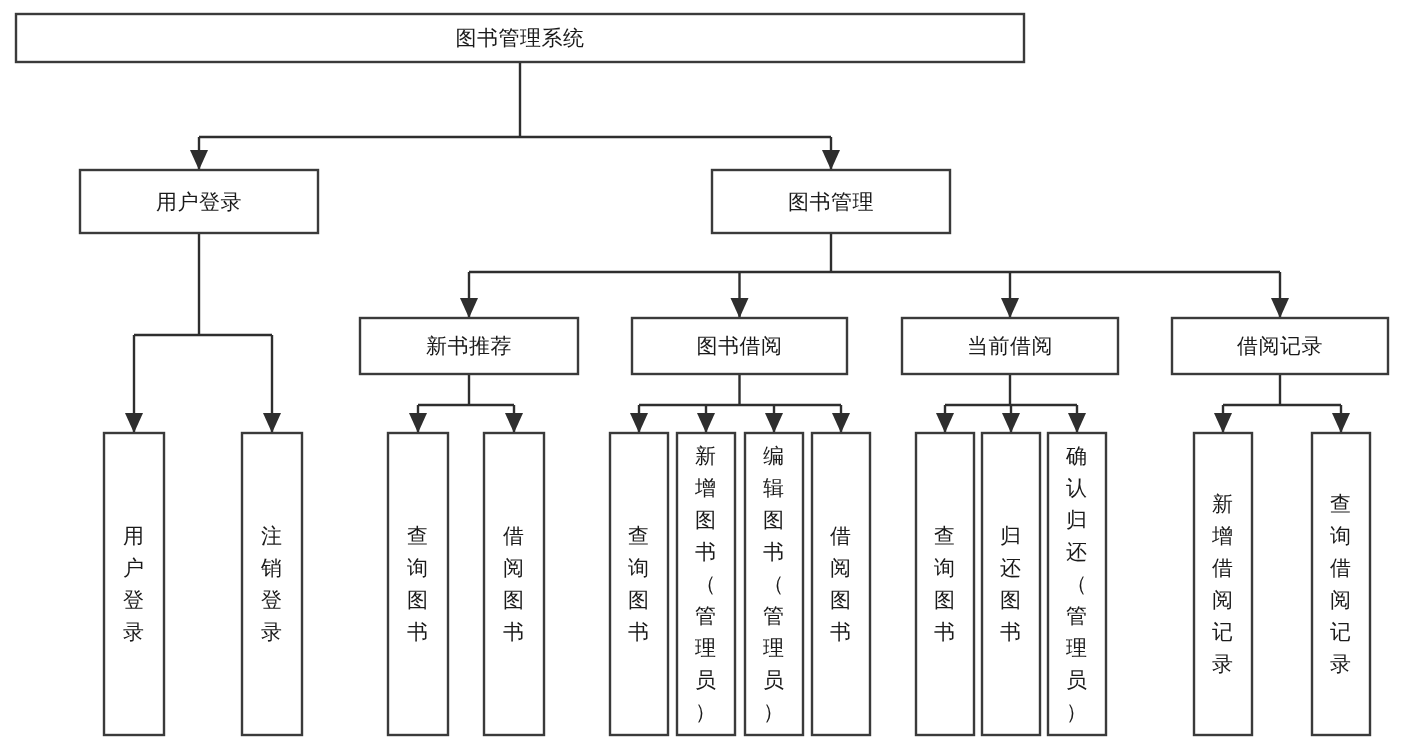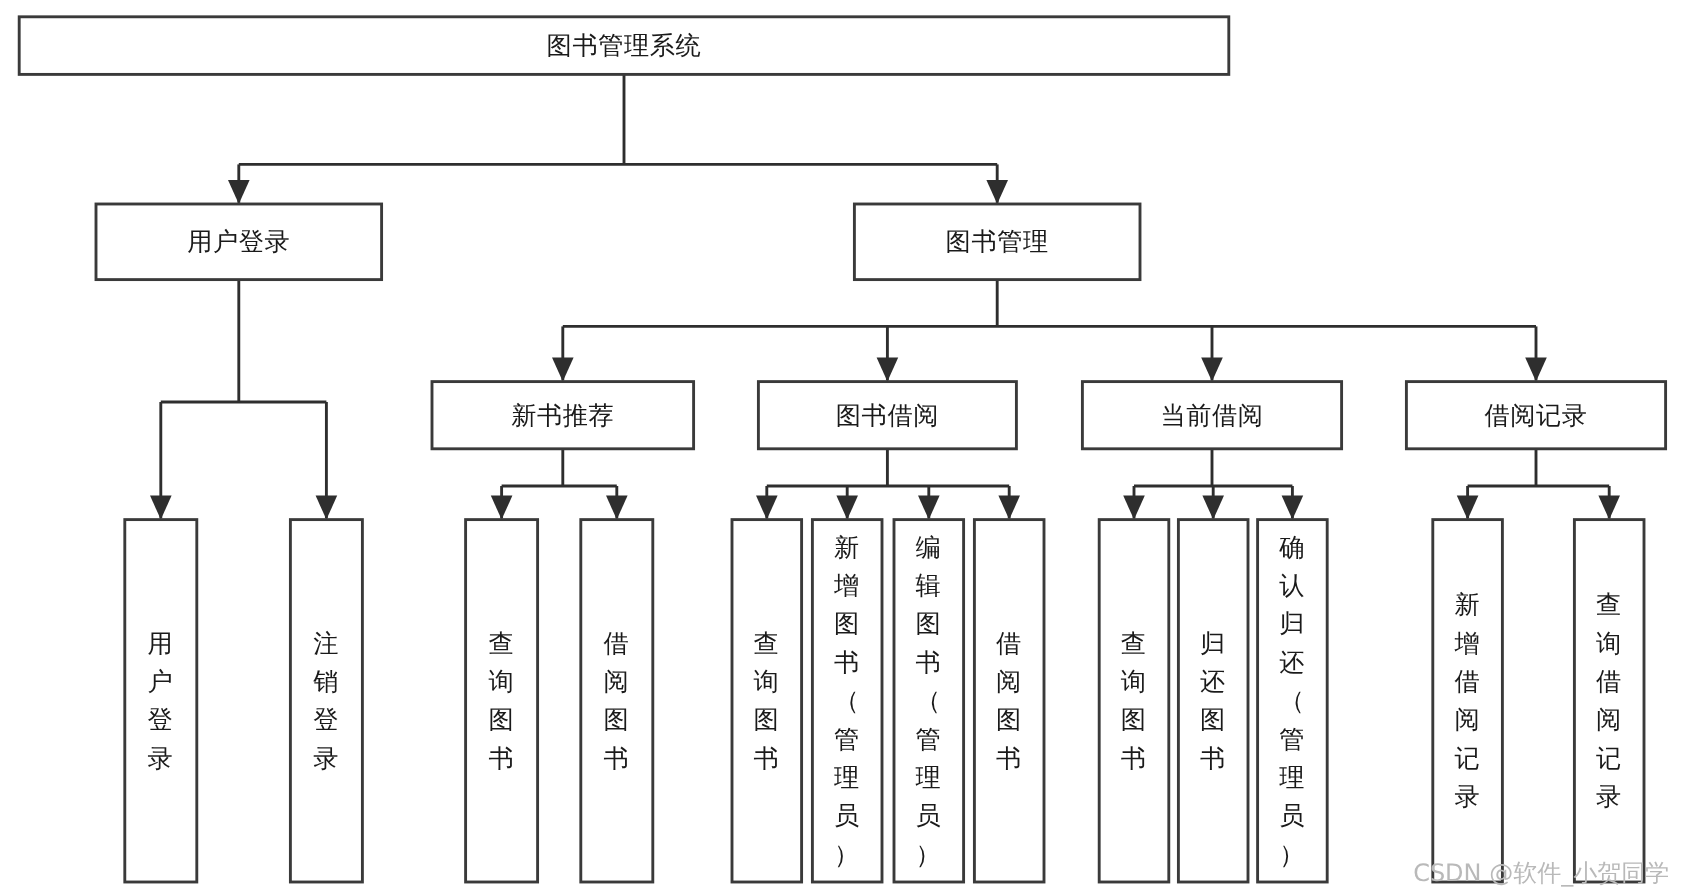--- a/index.html
+++ b/index.html
@@ -204,15 +204,14 @@
           <rect x="1194" y="433" width="58" height="302" class="node-box"></rect>
           <text x="1223" y="0" class="node-label vertical"><tspan x="1223" y="504">新</tspan><tspan x="1223" y="536">增</tspan><tspan x="1223" y="568">借</tspan><tspan x="1223" y="600">阅</tspan><tspan x="1223" y="632">记</tspan><tspan x="1223" y="664">录</tspan></text>
         </g>
         <g>
           <rect x="1312" y="433" width="58" height="302" class="node-box"></rect>
           <text x="1341" y="0" class="node-label vertical"><tspan x="1341" y="504">查</tspan><tspan x="1341" y="536">询</tspan><tspan x="1341" y="568">借</tspan><tspan x="1341" y="600">阅</tspan><tspan x="1341" y="632">记</tspan><tspan x="1341" y="664">录</tspan></text>
         </g>
       </g>
   </svg>
 
-  <div class="watermark">CSDN @软件_小贺同学</div>
 
 </div>
 
 </body></html>

